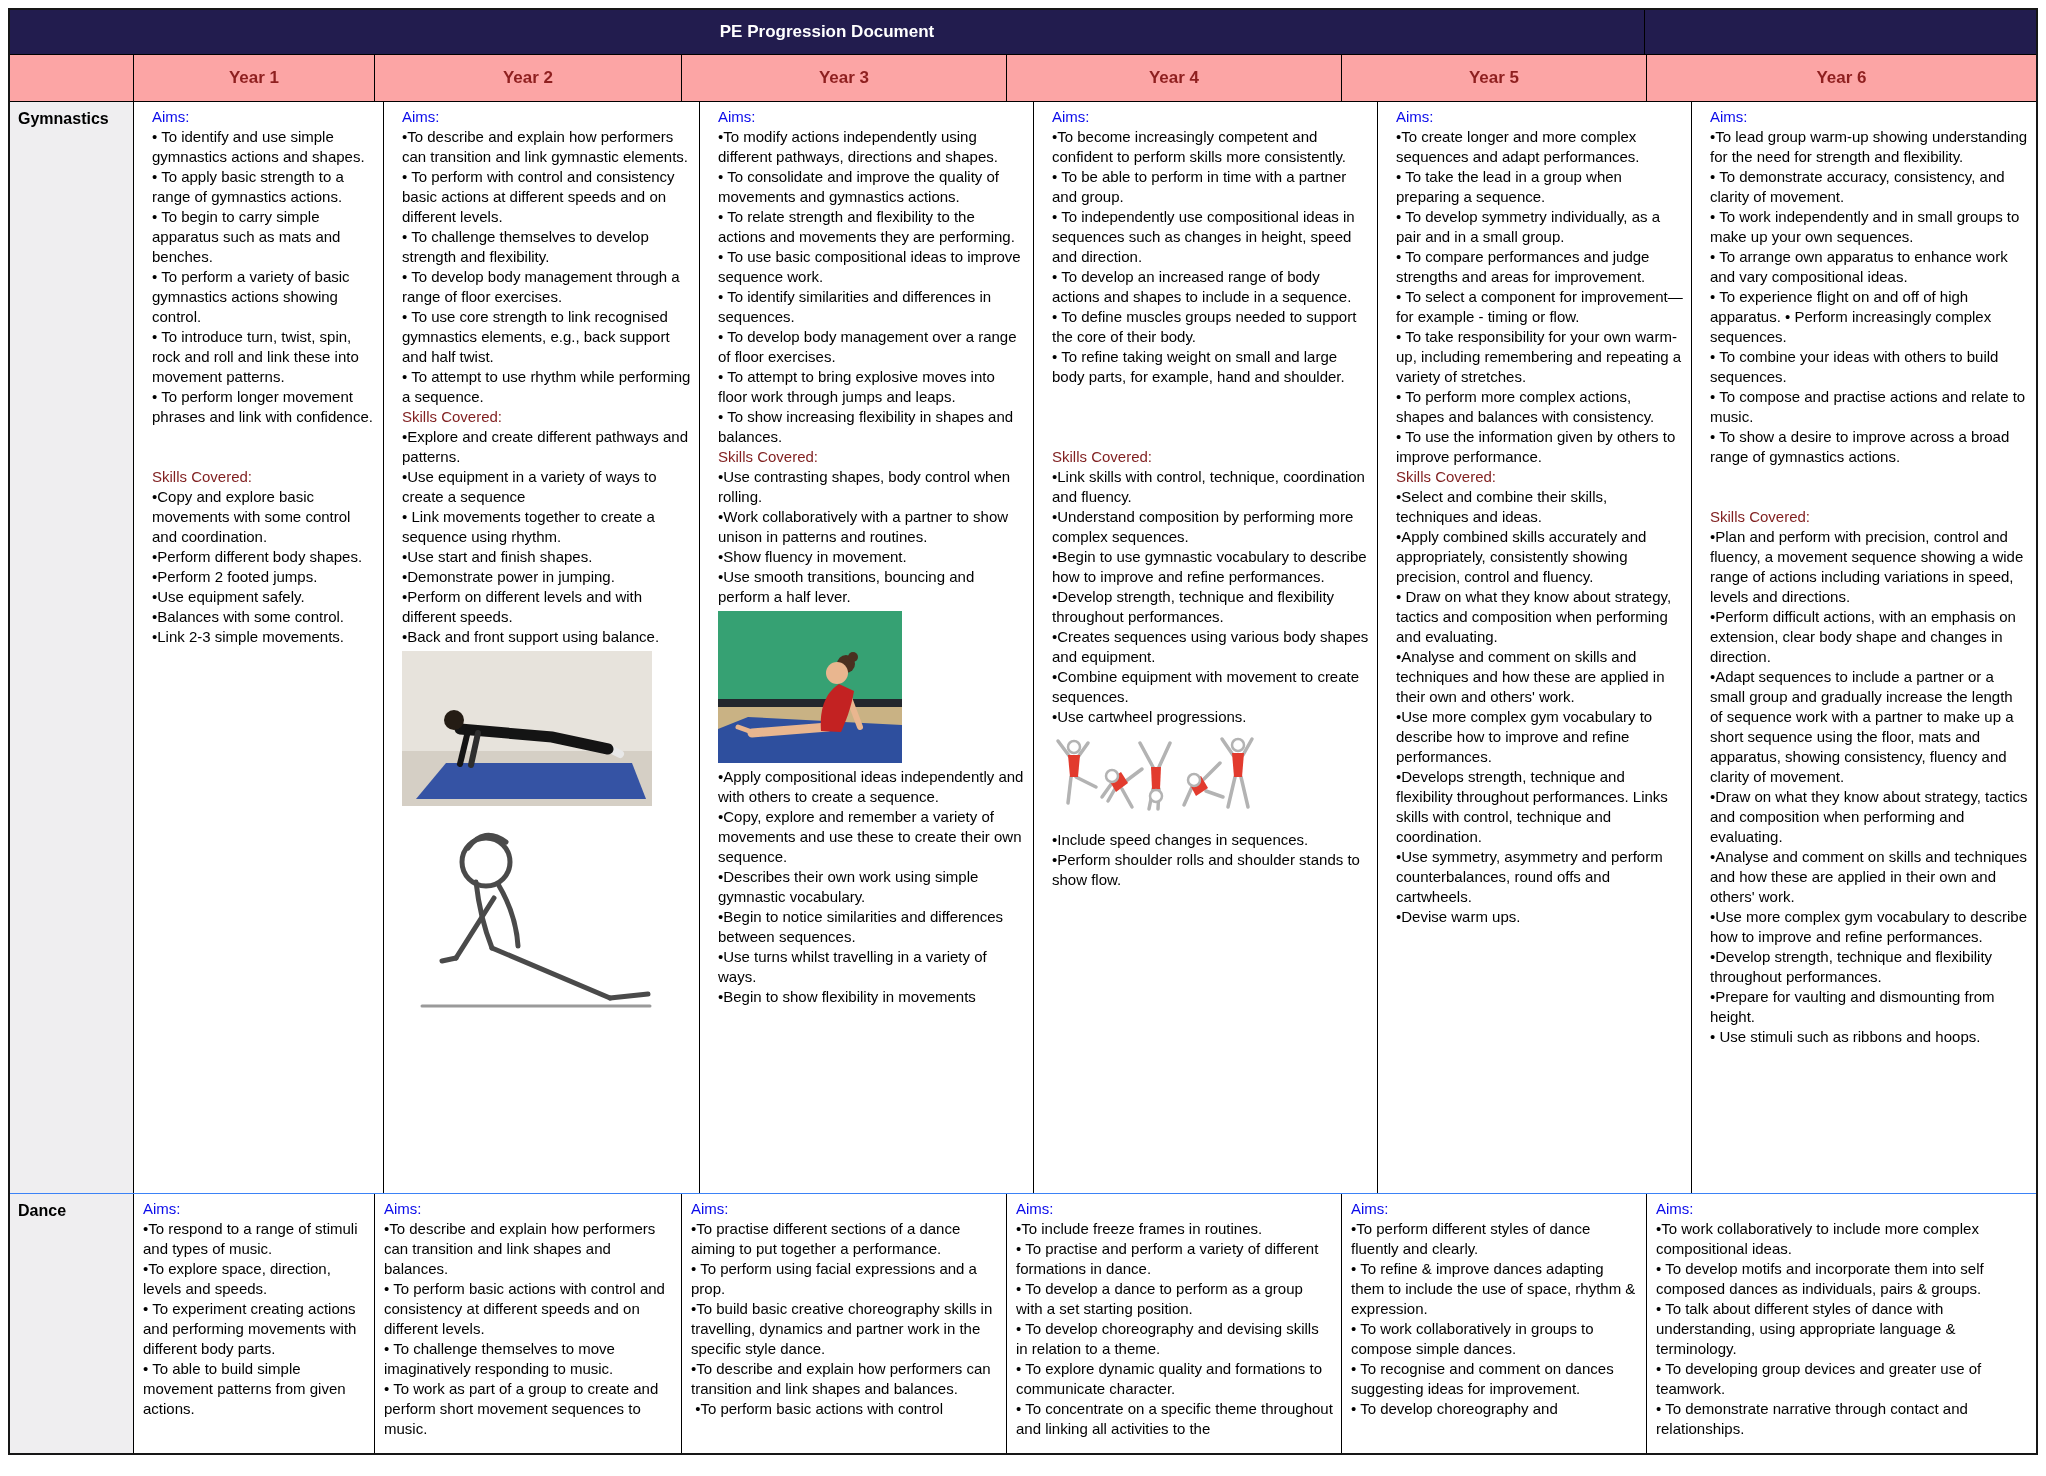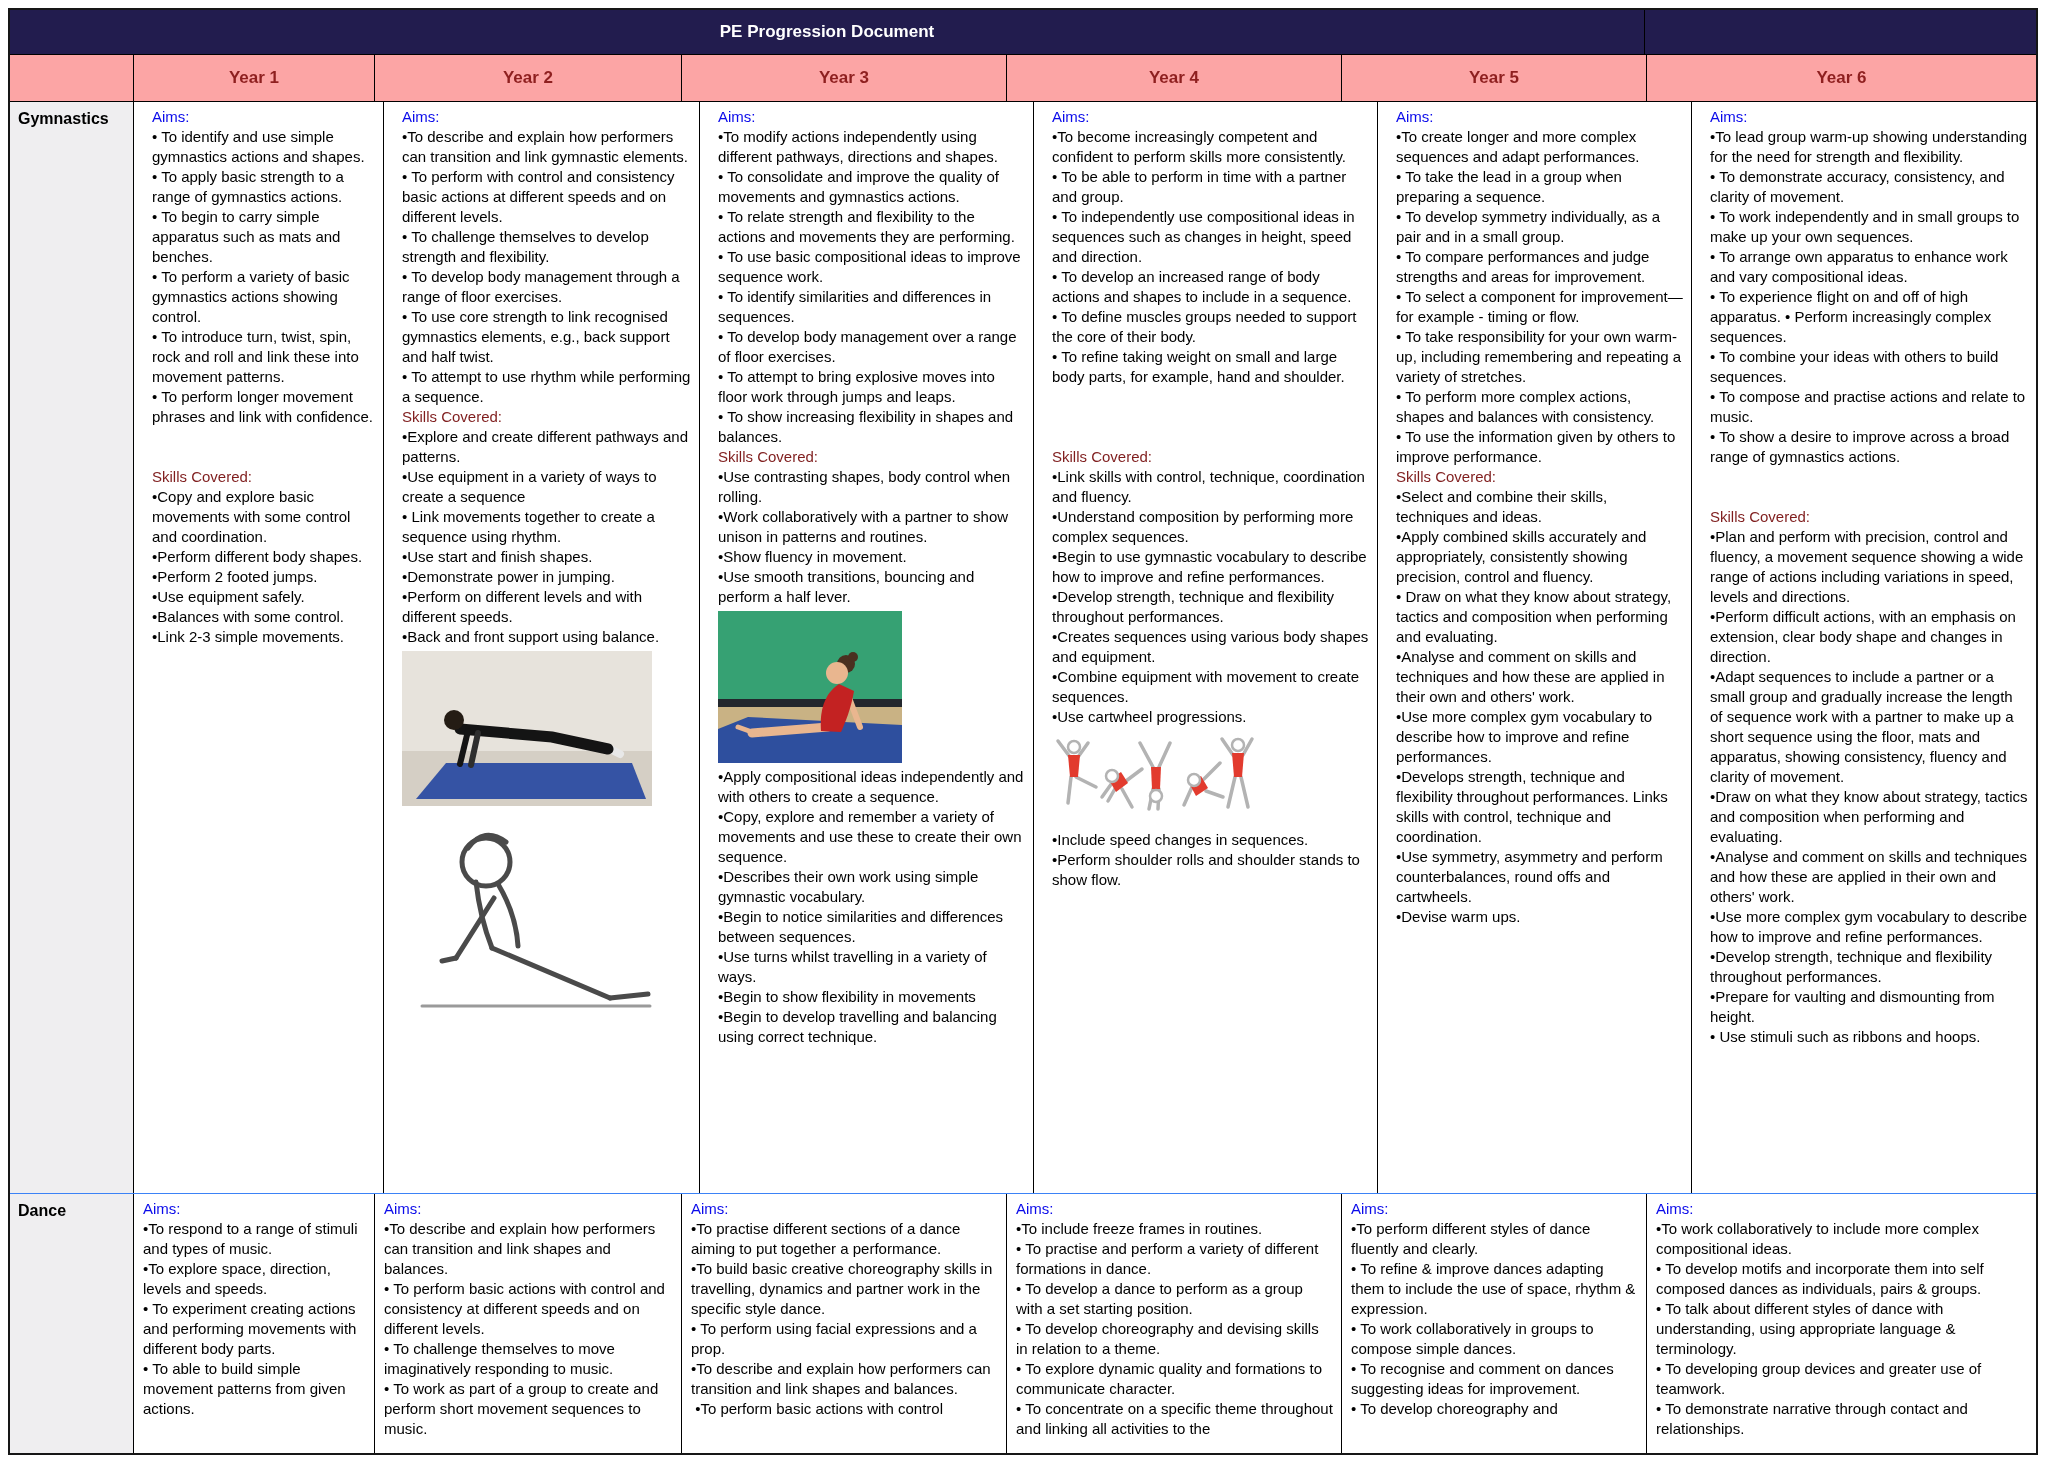--- a/index.html
+++ b/index.html
@@ -151,21 +151,20 @@
     <circle cx="135" cy="46" r="5" fill="#4a3020"></circle>
     <circle cx="119" cy="62" r="11" fill="#e9b68f"></circle>
   </svg>
 </div>
             <p>•Apply compositional ideas independently and with others to create a sequence.</p>
             <p>•Copy, explore and remember a variety of movements and use these to create their own sequence.</p>
             <p>•Describes their own work using simple gymnastic vocabulary.</p>
             <p>•Begin to notice similarities and differences between sequences.</p>
             <p>•Use turns whilst travelling in a variety of ways.</p>
             <p>•Begin to show flexibility in movements</p>
-            <p>•Begin to develop travelling and balancing using correct technique.</p>
           </div>
           <div class="cell c3">
             <p class="h-aims">Aims:</p>
             <p>•To become increasingly competent and confident to perform skills more consistently.</p>
             <p>• To be able to perform in time with a partner and group.</p>
             <p>• To independently use compositional ideas in sequences such as changes in height, speed and direction.</p>
             <p>• To develop an increased range of body actions and shapes to include in a sequence.</p>
             <p>• To define muscles groups needed to support the core of their body.</p>
             <p>• To refine taking weight on small and large body parts, for example, hand and shoulder.</p>
             <div class="spacer" style="height: 60px;"></div>
@@ -274,22 +273,22 @@
           <div class="cell c1">
             <p class="h-aims">Aims:</p>
             <p>•To describe and explain how performers can transition and link shapes and balances.</p>
             <p>• To perform basic actions with control and consistency at different speeds and on different levels.</p>
             <p>• To challenge themselves to move imaginatively responding to music.</p>
             <p>• To work as part of a group to create and perform short movement sequences to music.</p>
           </div>
           <div class="cell c2">
             <p class="h-aims">Aims:</p>
             <p>•To practise different sections of a dance aiming to put together a performance.</p>
+            <p>• To perform using facial expressions and a prop.</p>
             <p>•To build basic creative choreography skills in travelling, dynamics and partner work in the specific style dance.</p>
-            <p>• To perform using facial expressions and a prop.</p>
             <p>•To describe and explain how performers can transition and link shapes and balances.</p>
             <p> •To perform basic actions with control</p>
           </div>
           <div class="cell c3">
             <p class="h-aims">Aims:</p>
             <p>•To include freeze frames in routines.</p>
             <p>• To practise and perform a variety of different formations in dance.</p>
             <p>• To develop a dance to perform as a group with a set starting position.</p>
             <p>• To develop choreography and devising skills in relation to a theme.</p>
             <p>• To explore dynamic quality and formations to communicate character.</p>

